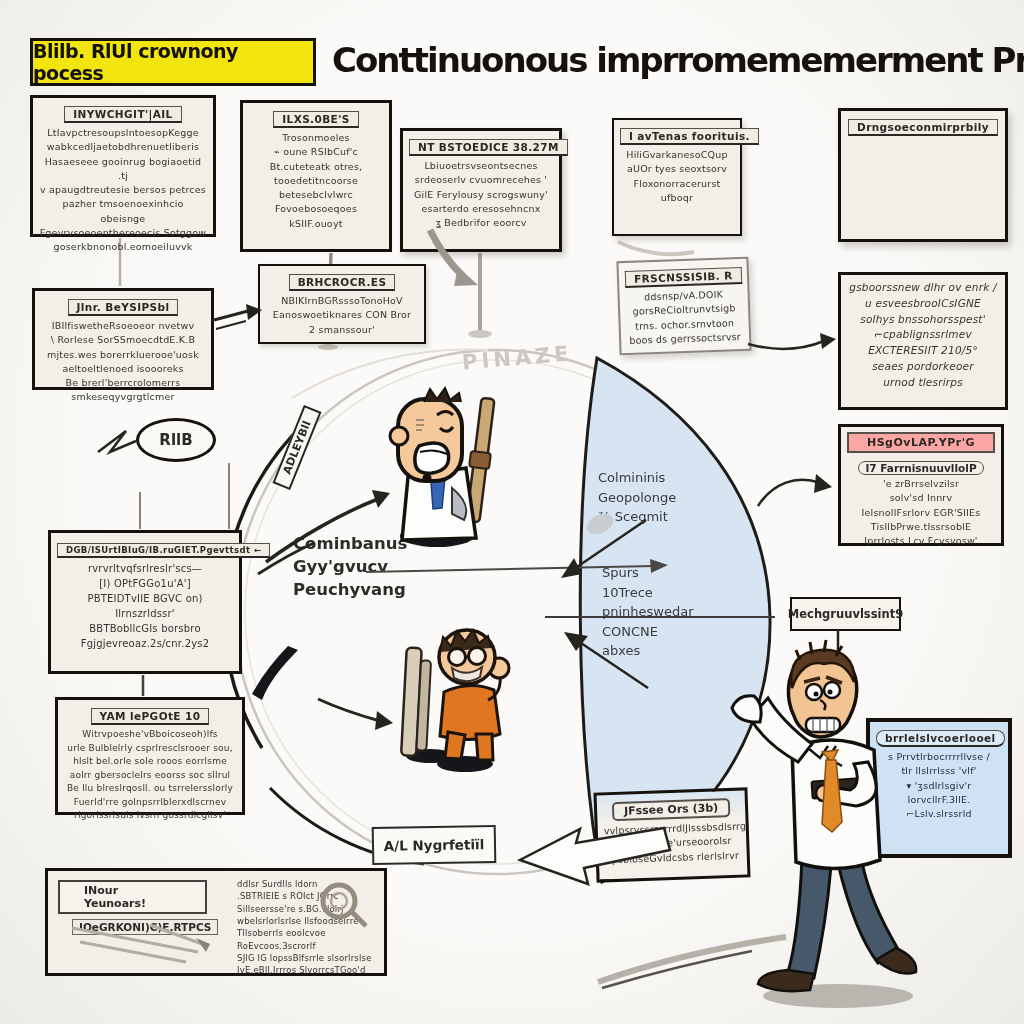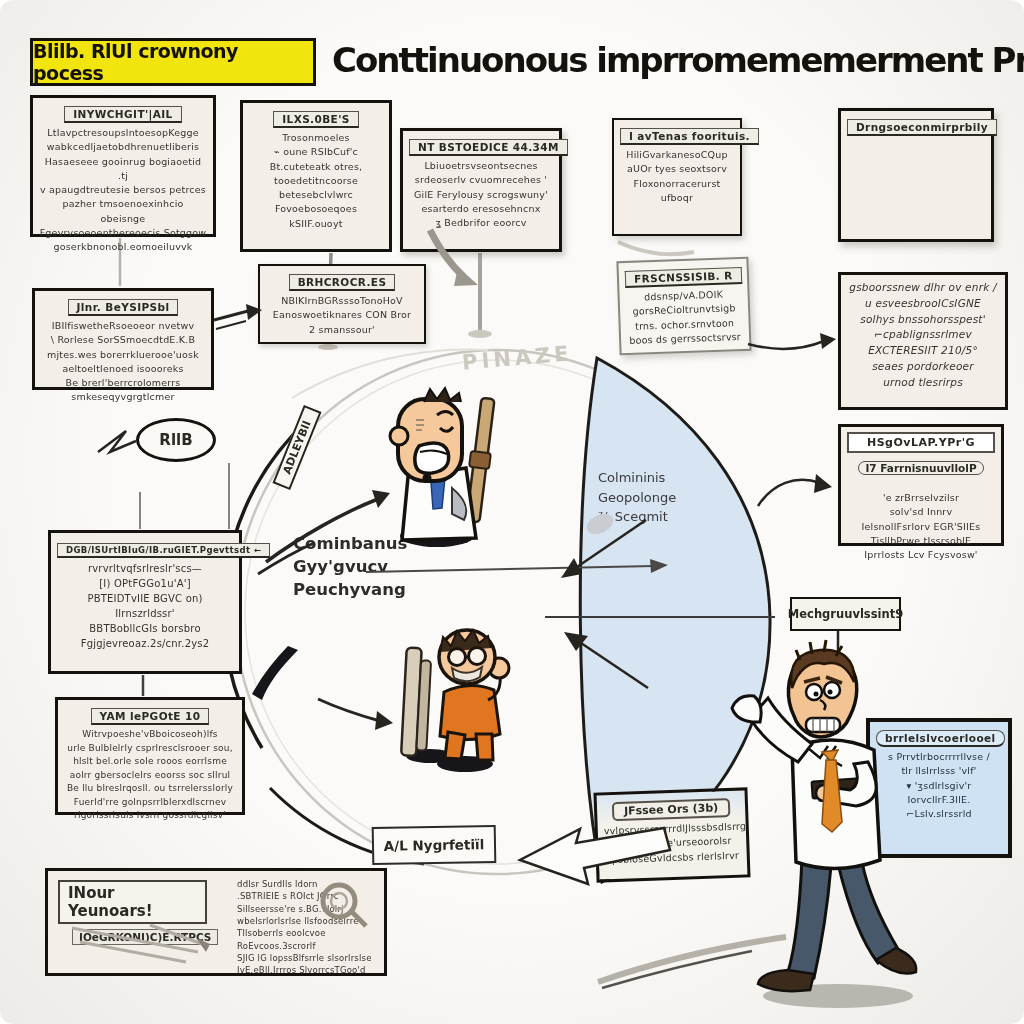--- a/index.html
+++ b/index.html
@@ -1,52 +1,52 @@
 <!DOCTYPE html>
 <html><head>
 <meta charset="utf-8">
 <style>
   html,body{margin:0;padding:0;}
   #stage{
     position:relative;width:1024px;height:1024px;overflow:hidden;
     background:radial-gradient(ellipse at 50% 45%, #fbfaf8 55%, #edebe7 100%);
-    font-family:"DejaVu Sans", sans-serif;color:#2b2924;border-radius:13px;
+    font-family:"DejaVu Sans", sans-serif;color:#2b2924;
   }
   svg{position:absolute;left:0;top:0;pointer-events:none;}
   #under{z-index:1;} #over{z-index:5;}
   .abs{position:absolute;box-sizing:border-box;}
   
   .badge{left:30px;top:38px;width:286px;height:48px;background:#f2e50e;border:3px solid #15120e;
     display:flex;align-items:center;justify-content:center;font-weight:bold;font-size:19px;color:#15120e;z-index:2;letter-spacing:-0.5px;}
   .title{left:332px;top:40px;font-size:34px;font-weight:bold;color:#15120e;letter-spacing:-2px;z-index:2;white-space:nowrap;}
   
   .note{background:#f3efe8;border:3px solid #15120e;padding:5px 6px;text-align:center;z-index:2;}
   .note .hdr{display:inline-block;border:1.5px solid #55504a;border-bottom:2px solid #2a2824;
     padding:1px 8px;font-weight:bold;font-size:10.5px;background:#efece4;margin-bottom:3px;letter-spacing:0.4px;white-space:nowrap;}
   .note .body{font-size:9.5px;line-height:1.5;color:#36332e;white-space:pre-line;letter-spacing:0.2px;}
   .hdr-pill{display:inline-block;border:2px solid #55504a;border-radius:5px;padding:1px 10px;background:#f1eee7;font-weight:bold;font-size:11px;margin-bottom:3px;}
-  .hdr-yellow{display:block;border:2px solid #55504a;background:#ffffff;font-weight:bold;font-size:11px;padding:2px;margin-bottom:4px;letter-spacing:0.5px;}
-  .boxed-line{display:inline-block;border:1.5px solid #55504a;border-radius:7px;padding:0 6px;font-size:10.5px;font-weight:bold;margin-bottom:16px;}
+  .hdr-yellow{display:block;border:2px solid #55504a;background:#fca5a5;font-weight:bold;font-size:11px;padding:2px;margin-bottom:4px;letter-spacing:0.5px;}
+  .boxed-line{display:inline-block;border:1.5px solid #55504a;border-radius:7px;padding:0 6px;font-size:10.5px;font-weight:bold;margin-bottom:2px;}
   #box-a{left:30px;top:95px;width:186px;height:142px;}
   #box-b{left:240px;top:100px;width:152px;height:152px;}
   #box-c{left:400px;top:128px;width:162px;height:124px;box-shadow:3px 4px 6px rgba(120,115,105,.35);}
   #box-d{left:612px;top:118px;width:130px;height:118px;border-width:2.5px;box-shadow:3px 4px 6px rgba(120,115,105,.3);}
-  #box-e{left:838px;top:108px;width:156px;height:134px;box-shadow:3px 5px 7px rgba(120,115,105,.35);}
+  #box-e{left:838px;top:108px;width:170px;height:134px;box-shadow:3px 5px 7px rgba(120,115,105,.35);}
   #box-f{left:32px;top:288px;width:182px;height:102px;}
   #box-g{left:258px;top:264px;width:168px;height:80px;border-width:2.5px;box-shadow:2px 3px 5px rgba(120,115,105,.3);}
   #box-h{left:618px;top:259px;width:132px;height:94px;border:2px solid #8a857d;background:#f7f5f0;transform:rotate(-2deg);box-shadow:3px 4px 6px rgba(120,115,105,.3);}
   #box-i{left:838px;top:272px;width:170px;height:138px;border-width:3.5px;font-style:italic;}
   #box-j{left:838px;top:424px;width:166px;height:122px;}
   #box-k{left:790px;top:597px;width:111px;height:34px;display:flex;align-items:center;justify-content:center;font-weight:bold;font-size:11.5px;border-width:2.5px;background:#f6f3ed;}
   #box-l{left:48px;top:530px;width:194px;height:144px;}
   #box-m{left:55px;top:697px;width:190px;height:118px;}
   #box-n{left:45px;top:868px;width:342px;height:108px;display:flex;text-align:left;}
   #box-n .nleft{width:46%;padding:4px;}
   #box-n .nright{width:54%;padding:2px;}
-  #box-n .t1{display:inline-block;border:2px solid #44413c;font-weight:bold;font-size:15px;padding:2px 8px;background:#f6f3ed;}
+  #box-n .t1{display:inline-block;border:2px solid #44413c;font-weight:bold;font-size:11px;padding:2px 24px;background:#f6f3ed;}
   #box-n .t2{display:inline-block;border:1.5px solid #6a665f;font-weight:bold;font-size:10.5px;padding:1px 6px;background:#eceae3;margin:5px 0 16px 14px;}
   #box-n .body{font-size:8.5px;line-height:1.45;margin-left:24px;}
   #box-o{left:595px;top:790px;width:154px;height:90px;transform:rotate(-2deg);
     background:linear-gradient(180deg,#dbe7f2 0%,#f4f1ea 34%);}
   #box-p{left:866px;top:718px;width:146px;height:140px;background:#cfe2f3;border-width:4px;}
   #box-p .hdr{border-radius:8px;background:#dcebf8;}
   #box-p .body{color:#23313f;font-size:9.5px;}
   
   .pinaze{left:462px;top:346px;font-size:21px;font-weight:bold;color:#ccc7bf;letter-spacing:4px;transform:rotate(-5deg);z-index:2;}
   .adleybil{left:255px;top:438px;width:84px;transform:rotate(-68deg);border:2.5px solid #26241f;background:#f8f6f1;
@@ -103,21 +103,21 @@
     <div class="hdr">ILXS.0BE'S</div>
     <div class="body">Trosonmoeles
 ⌁ oune RSIbCuf'c
 Bt.cuteteatk otres,
 tooedetitncoorse
 betesebclvlwrc
 Fovoebosoeqoes
 kSIIF.ouoyt</div>
   </div>
   <div class="abs note" id="box-c">
-    <div class="hdr">NT BSTOEDICE 44.34M</div>
+    <div class="hdr">NT BSTOEDICE 38.27M</div>
     <div class="body">Lbiuoetrsvseontsecnes
 srdeoserlv cvuomrecehes '
 GilE Ferylousy scrogswuny'
 esarterdo eresosehncnx
 ʓ Bedbrifor eoorcv</div>
   </div>
   <div class="abs note" id="box-d">
     <div class="hdr">I avTenas foorituis.</div>
     <div class="body">HiliGvarkanesoCQup
 aUOr tyes seoxtsorv
@@ -221,20 +221,25 @@
 
   <div class="abs pinaze">PINAZE</div>
   <div class="abs adleybil">ADLEYBIl</div>
   <div class="abs rub">RllB</div>
   <div class="abs cycle-text">Cominbanus
 Gyy'gvucv
 Peuchyvang</div>
   <div class="abs lens-text" id="lens-top">Colmininis
 Geopolonge
 ⅞ Scegmit</div>
+  <div class="abs lens-text" id="lens-bottom">Spurs
+10Trece
+pninheswedar
+CONCNE
+abxes</div>
   <div class="abs azivgtein">A/L Nygrfetiïl</div>
 
   <svg id="over" width="1024" height="1024" viewBox="0 0 1024 1024">
 
     <g stroke="#26241f" fill="none">
       <path d="M 214 320 L 248 311" stroke-width="3"></path>
       <path d="M 216 329 L 246 321" stroke-width="2"></path>
       <polygon points="246,304 262,310 248,320" fill="#26241f" stroke="none"></polygon>
       <path d="M 748 344 C 778 352 802 350 824 341" stroke-width="2.5"></path>
       <polygon points="820,333 836,339 822,349" fill="#26241f" stroke="none"></polygon>

